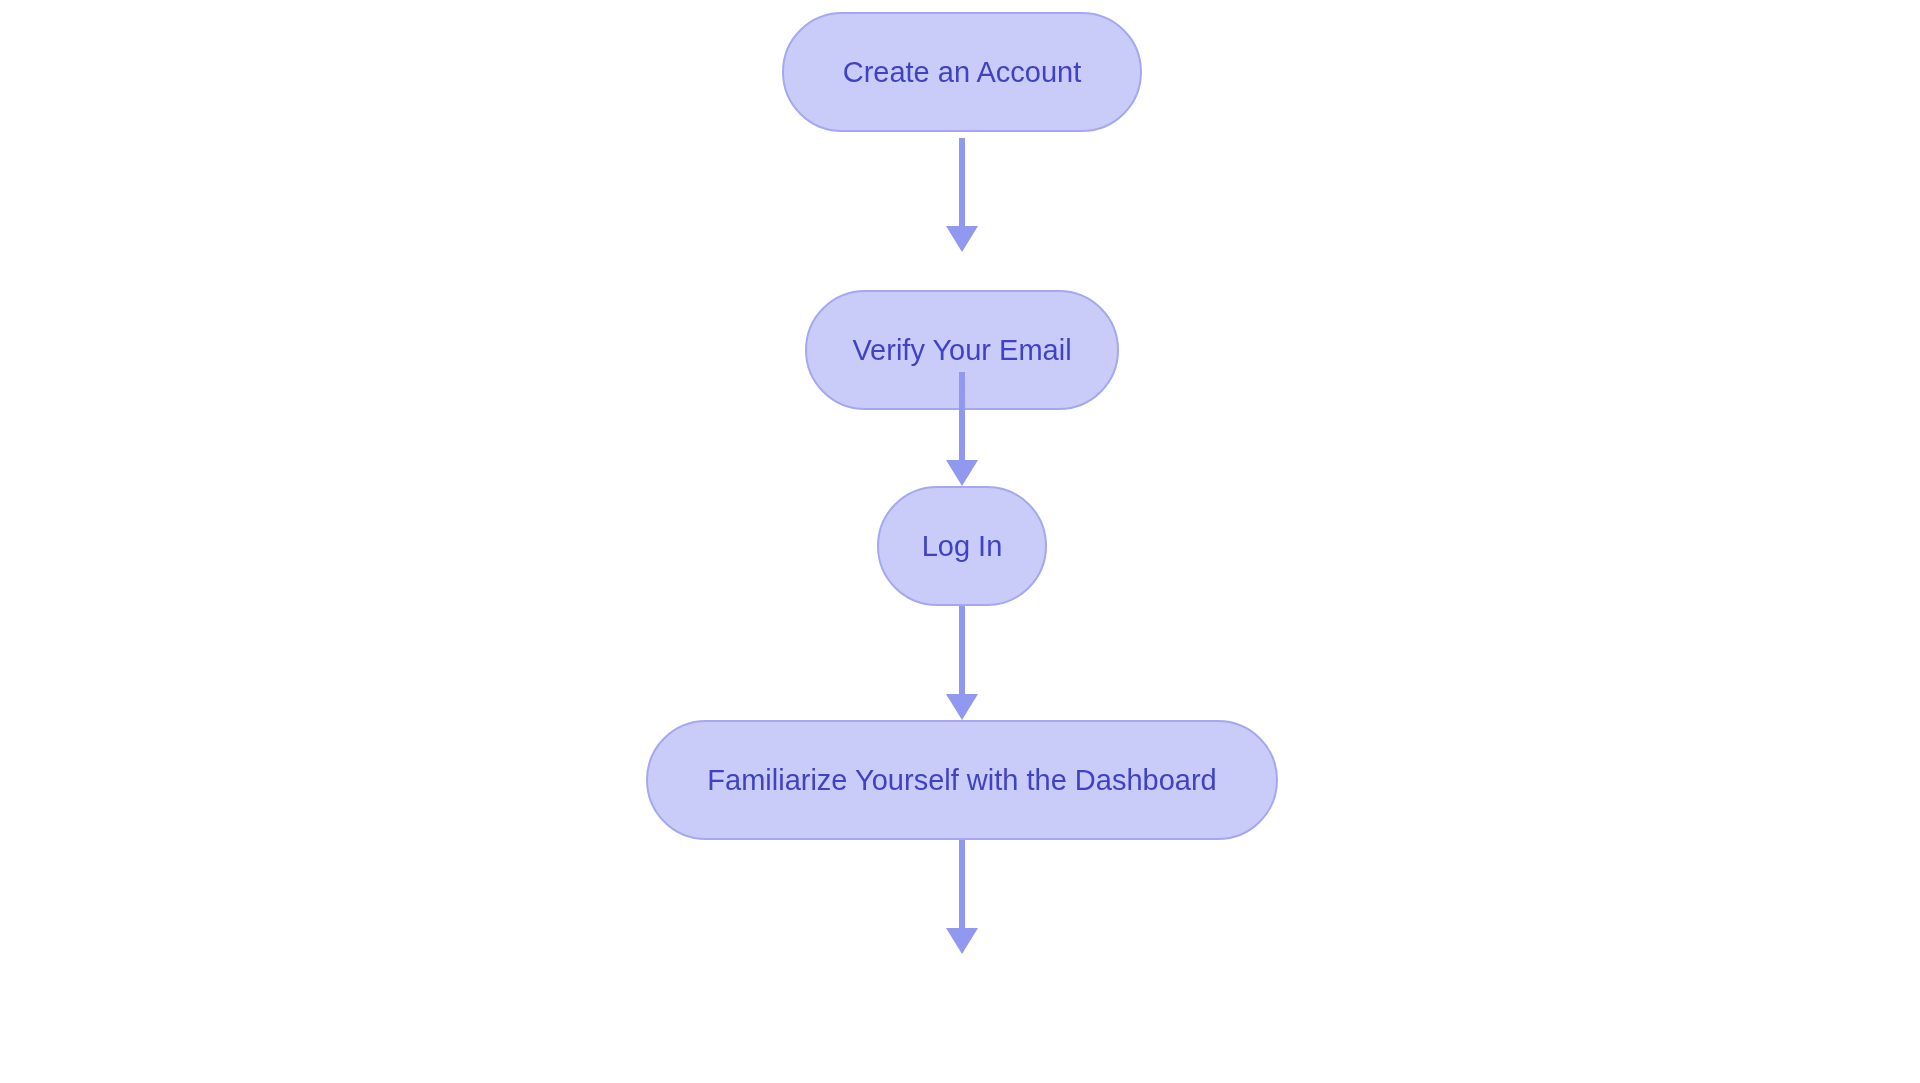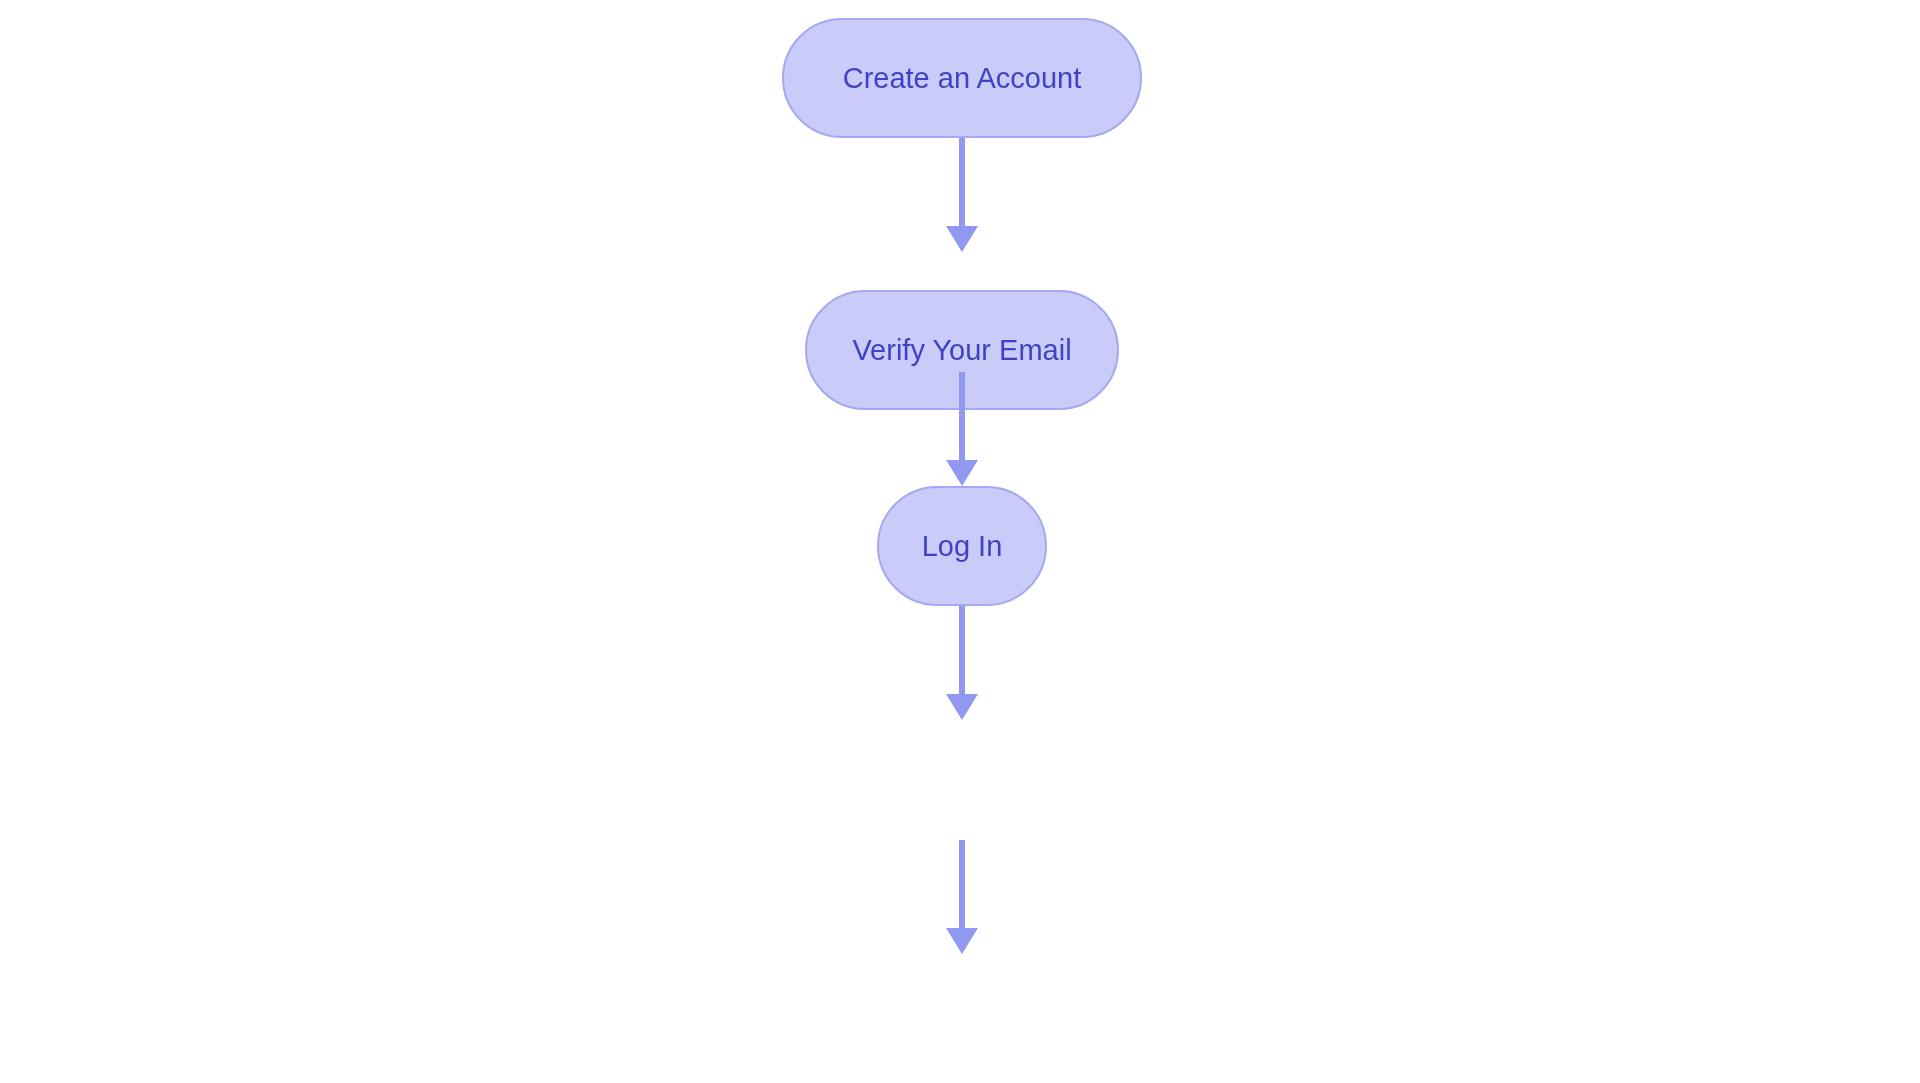--- a/index.html
+++ b/index.html
@@ -33,21 +33,21 @@
     border: 2px solid var(--node-border);
     color: var(--node-text);
     font-size: 29px;
     line-height: 1.2;
     display: flex;
     align-items: center;
     justify-content: center;
     text-align: center;
     white-space: nowrap;
   }
-  .node-1 { top: 18px;  width: 360px; text-align: right; }
+  .node-1 { top: 12px;  width: 360px; text-align: right; }
   .node-2 { top: 252px; width: 314px; margin-top: 38px; }
   .node-3 { top: 486px; width: 170px; }
   .node-4 { top: 720px; width: 632px; }
   .node-5 { top: 954px; width: 298px; }
 
   .edge {
     position: absolute;
     left: 962px;
     transform: translateX(-50%);
     width: 32px;
@@ -103,20 +103,23 @@
 
   <div class="node node-3">
     <span>Log In</span>
   </div>
 
   <div class="edge edge-3">
     <div class="edge-line"></div>
     <div class="edge-arrowhead"></div>
   </div>
 
+  <div class="node node-4">
+    <span>Familiarize Yourself with the Dashboard</span>
+  </div>
 
   <div class="edge edge-4">
     <div class="edge-line"></div>
     <div class="edge-arrowhead"></div>
   </div>
 
 
 </div>
 
 </body></html>

